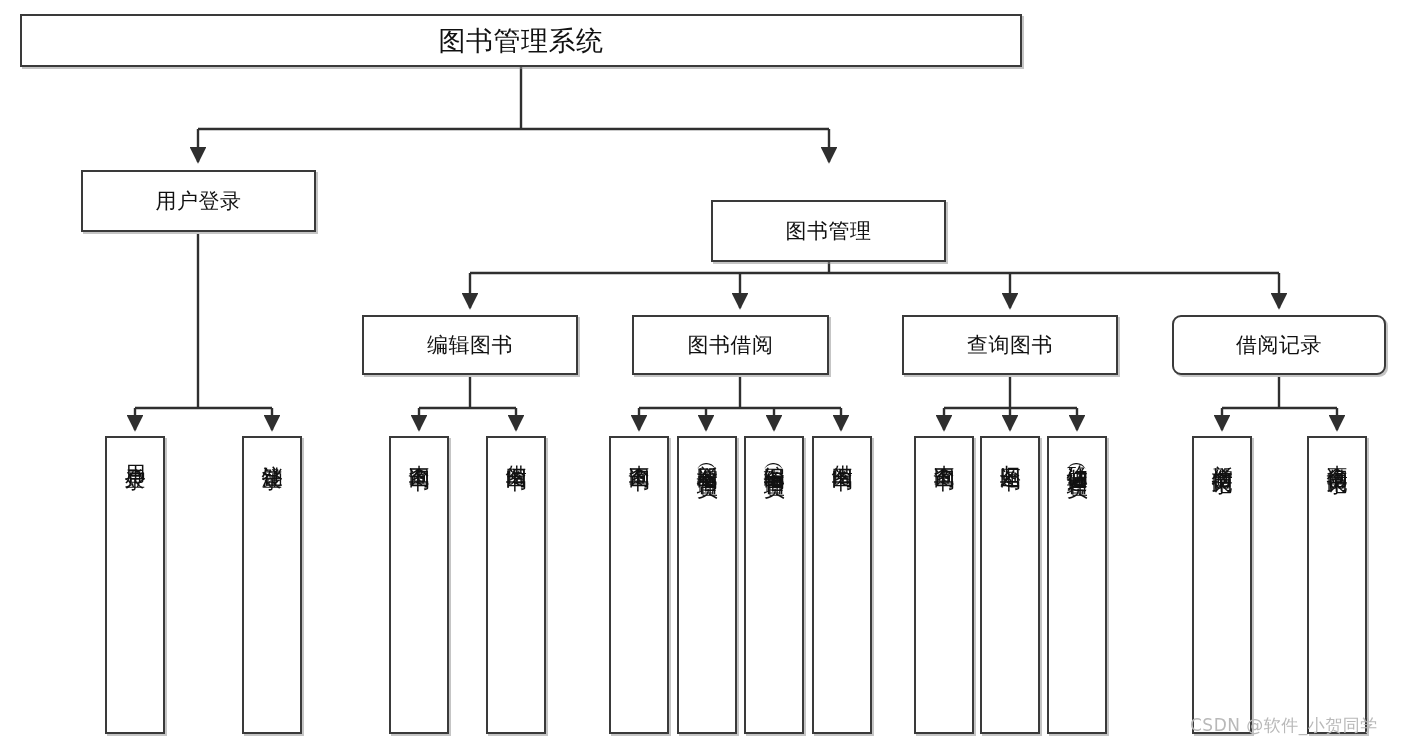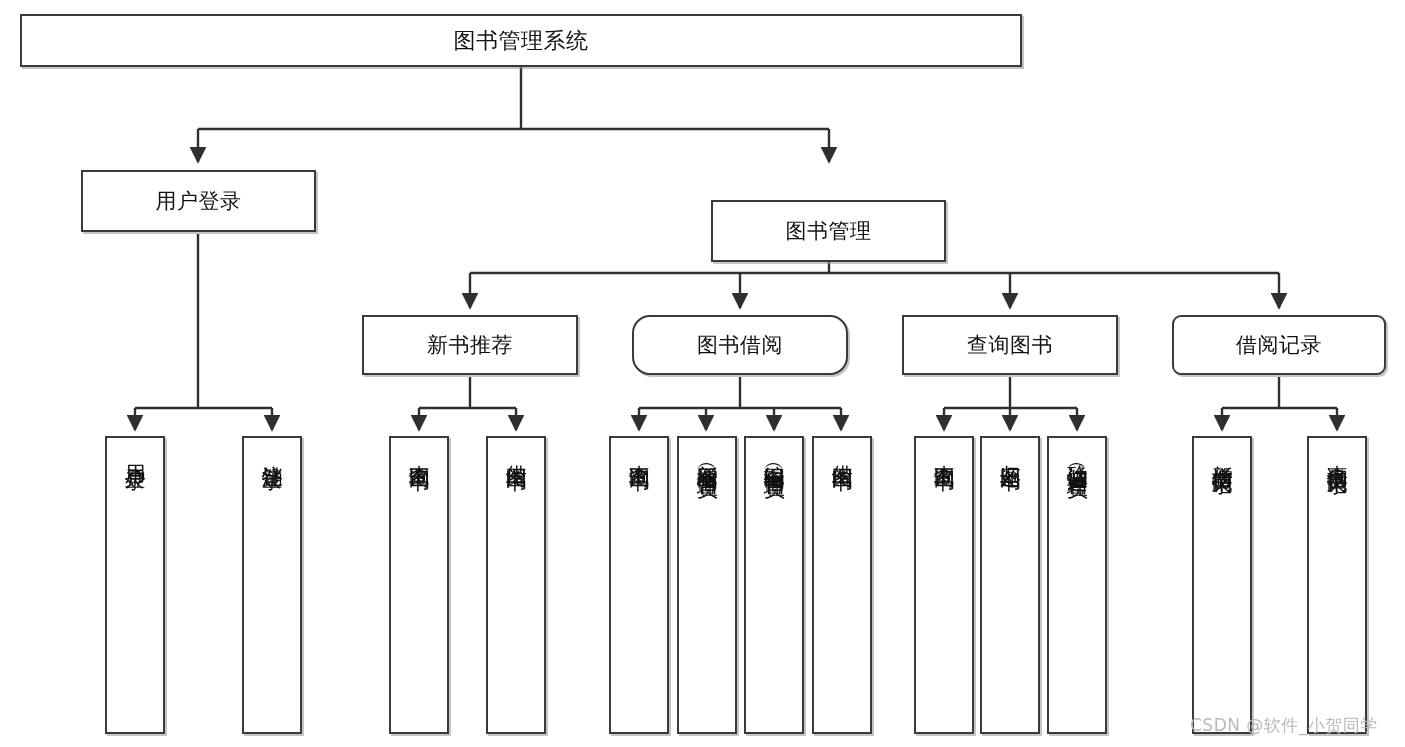--- a/index.html
+++ b/index.html
@@ -46,21 +46,21 @@
   }
   .node.vert .lbl{
     writing-mode:vertical-rl;
     text-orientation:upright;
     font-size:21px;
     line-height:1.16;
     letter-spacing:2px;
     white-space:normal;
     max-height:100%;
   }
-  .node.root .lbl{font-size:22px;}
+  .node.root .lbl{font-size:27px;}
   .watermark{
     position:absolute;
     font-size:17px;
     color:#b9b9b9;
     letter-spacing:0.5px;
     white-space:nowrap;
     z-index:6;
   }
 </style>
 </head>
@@ -123,23 +123,23 @@
   </div>
 
   <div class="node" style="left:81px; top:170px; width:235px; height:62px;">
     <span class="lbl">用户登录</span>
   </div>
   <div class="node" style="left:711px; top:170px; width:235px; height:62px;margin-top:30px;">
     <span class="lbl">图书管理</span>
   </div>
 
   <div class="node" style="left:362px; top:315px; width:216px; height:60px;">
-    <span class="lbl">新书推荐</span>
+    <span class="lbl">编辑图书</span>
   </div>
-  <div class="node" style="left:632px; top:315px; width:216px; height:60px;border-radius:18px;">
+  <div class="node" style="left:632px; top:315px; width:197px; height:60px;">
     <span class="lbl">图书借阅</span>
   </div>
   <div class="node" style="left:902px; top:315px; width:216px; height:60px;">
     <span class="lbl">查询图书</span>
   </div>
   <div class="node" style="left:1172px; top:315px; width:214px; height:60px;border-radius:9px;">
     <span class="lbl">借阅记录</span>
   </div>
 
   <div class="node vert" style="left:105px; top:436px; width:60px; height:298px;">

